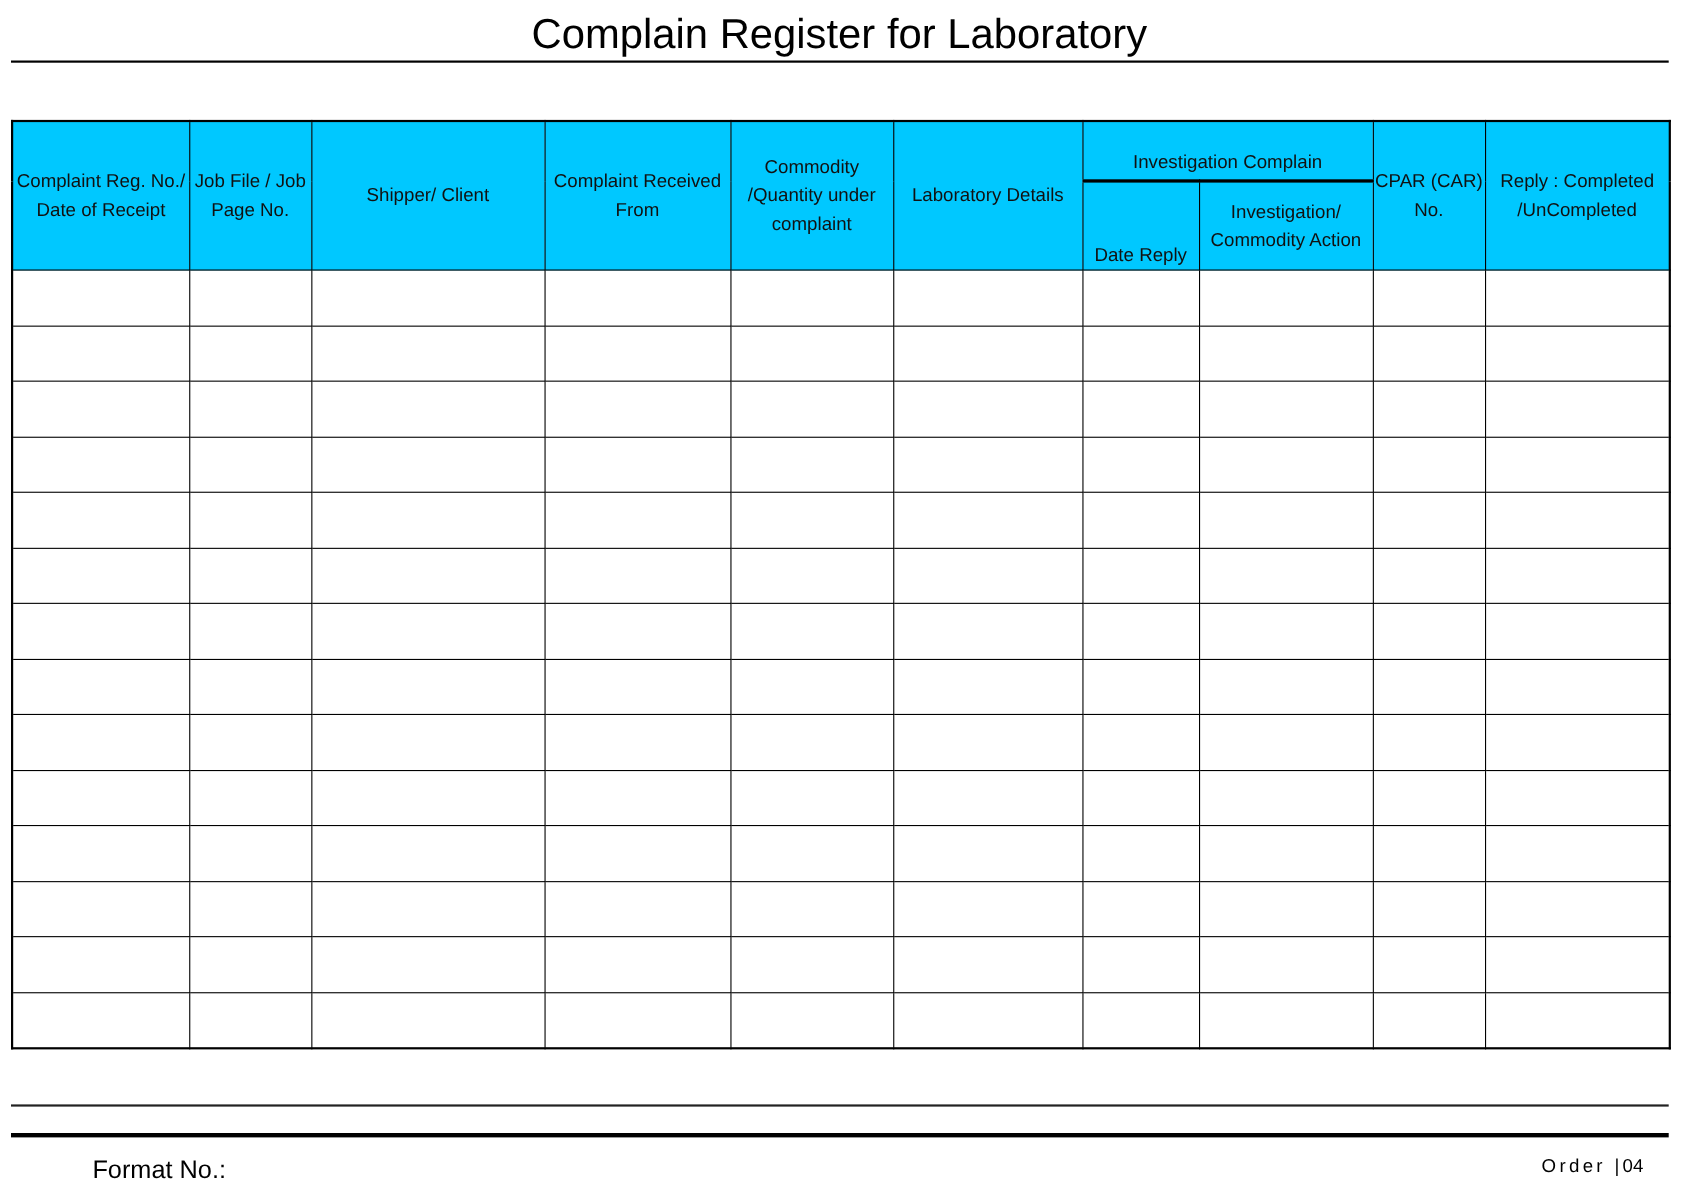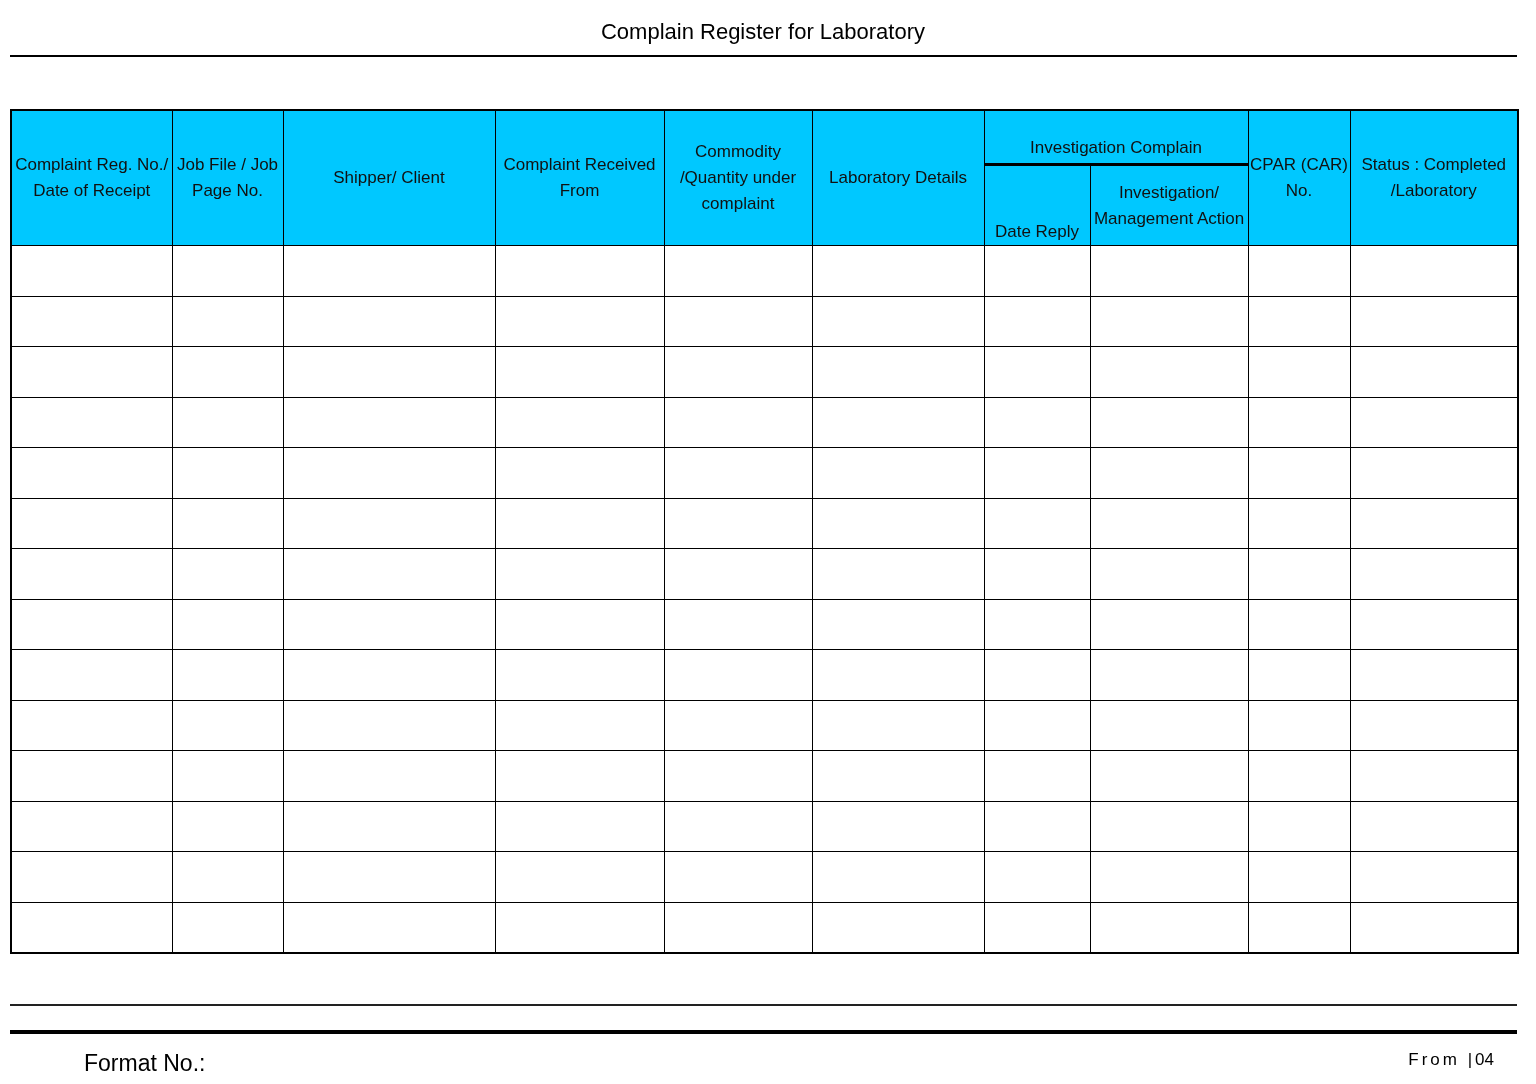--- a/index.html
+++ b/index.html
@@ -1,19 +1,19 @@
 <!DOCTYPE html>
 <html><head>
 <meta charset="utf-8">
 <style>
   html, body { margin:0; padding:0; background:#ffffff; }
   body { width:1536px; height:1084px; position:relative; overflow:hidden;
          font-family:"Liberation Sans", "DejaVu Sans", sans-serif; color:#000; }
   .title { position:absolute; left:0; width:1526px; top:10px; text-align:center;
-           font-size:22px; line-height:44px; }
+           font-size:38px; line-height:44px; }
   .rule { position:absolute; left:10px; width:1507px; background:#000; }
   .rule.top { top:55px; height:2px; }
   .rule.foot1 { top:1004px; height:2px; background:#222; }
   .rule.foot2 { top:1030px; height:4px; }
   table.reg { position:absolute; left:10px; top:109px; border-collapse:collapse;
               table-layout:fixed; width:1507px; }
   table.reg th, table.reg td { border:1.5px solid #000; padding:0; }
   table.reg th { background:#00c8ff; font-weight:normal; font-size:17px;
                  line-height:26px; text-align:center; vertical-align:middle; color:#111; }
   table.reg thead tr.h1 th { height:50px; }
@@ -48,25 +48,25 @@
   <thead>
     <tr class="h1">
       <th rowspan="2"><span>Complaint Reg. No./ Date of Receipt</span></th>
       <th rowspan="2"><span>Job File / Job Page No.</span></th>
       <th rowspan="2"><span>Shipper/ Client</span></th>
       <th rowspan="2"><span>Complaint Received From</span></th>
       <th rowspan="2"><span>Commodity /Quantity under complaint</span></th>
       <th rowspan="2"><span>Laboratory Details</span></th>
       <th colspan="2" class="findings">Investigation Complain</th>
       <th rowspan="2"><span>CPAR (CAR) No.</span></th>
-      <th rowspan="2"><span>Status : Completed /Laboratory</span></th>
+      <th rowspan="2"><span>Reply : Completed /UnCompleted</span></th>
     </tr>
     <tr class="h2">
       <th class="sub-bottom"><span>Date Reply</span></th>
-      <th><span>Investigation/ Management Action</span></th>
+      <th><span>Investigation/ Commodity Action</span></th>
     </tr>
   </thead>
   <tbody id="tbody">
       <tr>
         <td></td>
         <td></td>
         <td></td>
         <td></td>
         <td></td>
         <td></td>
@@ -232,15 +232,15 @@
         <td></td>
       </tr>
     </tbody>
 </table>
 
 <div class="rule foot1"></div>
 <div class="rule foot2"></div>
 
 <div class="footer-left">Format No.:</div>
 <div class="footer-right">
-  <span>From</span>
+  <span>Order</span>
   <span>|</span><span class="num">04</span>
 </div>
 
 </body></html>

